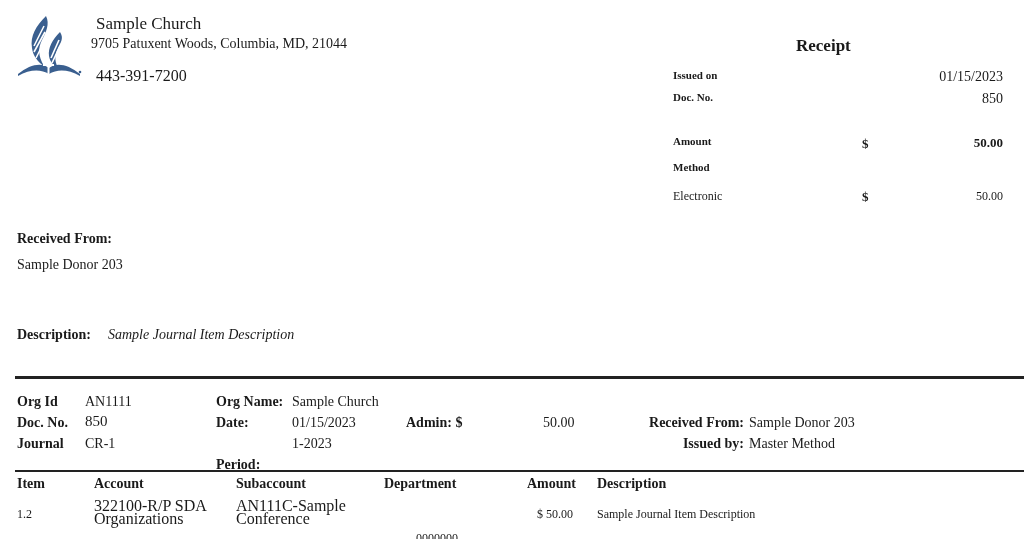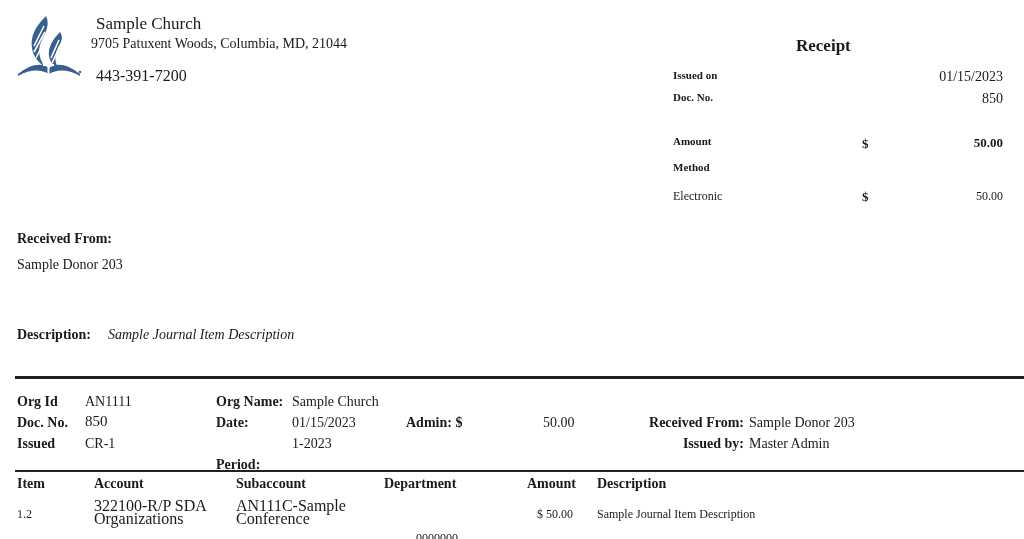--- a/index.html
+++ b/index.html
@@ -82,37 +82,37 @@
 
 <div class="abs section-label" style="top:327px">Description:</div>
 <div class="abs i f14" style="left:108px; top:327px;">Sample Journal Item Description</div>
 
 <div class="rule" style="top:376px; height:3px;"></div>
 
 <div class="abs b f14" style="left:17px; top:394px;">Org Id</div>
 <div class="abs f14" style="left:85px; top:394px;">AN1111</div>
 <div class="abs b f14" style="left:17px; top:415px;">Doc. No.</div>
 <div class="abs" style="left:85px; top:413px; font-size:15px;">850</div>
-<div class="abs b f14" style="left:17px; top:436px;">Issued</div>
+<div class="abs b f14" style="left:17px; top:436px;">Journal</div>
 <div class="abs f14" style="left:85px; top:436px;">CR-1</div>
 
 <div class="abs b f14" style="left:216px; top:394px;">Org Name:</div>
 <div class="abs f14" style="left:292px; top:394px;">Sample Church</div>
 <div class="abs b f14" style="left:216px; top:415px;">Date:</div>
 <div class="abs f14" style="left:292px; top:415px;">01/15/2023</div>
 <div class="abs b f14" style="left:216px; top:436px;margin-top:21px;">Period:</div>
 <div class="abs f14" style="left:292px; top:436px;">1-2023</div>
 
 <div class="abs b f14" style="left:406px; top:415px;">Admin: $</div>
 <div class="abs f14" style="left:543px; top:415px;">50.00</div>
 
 <div class="abs b f14" style="right:280px; top:415px; text-align:right;">Received From:</div>
 <div class="abs f14" style="left:749px; top:415px;">Sample Donor 203</div>
 <div class="abs b f14" style="right:280px; top:436px; text-align:right;">Issued by:</div>
-<div class="abs f14" style="left:749px; top:436px;">Master Admin</div>
+<div class="abs f14" style="left:749px; top:436px;">Master Method</div>
 
 <div class="rule" style="top:470px; height:2px;"></div>
 
 <div class="abs b f14" style="left:17px; top:476px;">Item</div>
 <div class="abs b f14" style="left:94px; top:476px;">Account</div>
 <div class="abs b f14" style="left:236px; top:476px;">Subaccount</div>
 <div class="abs b f14" style="left:384px; top:476px;">Department</div>
 <div class="abs b f14" style="left:527px; top:476px;">Amount</div>
 <div class="abs b f14" style="left:597px; top:476px;">Description</div>
 

